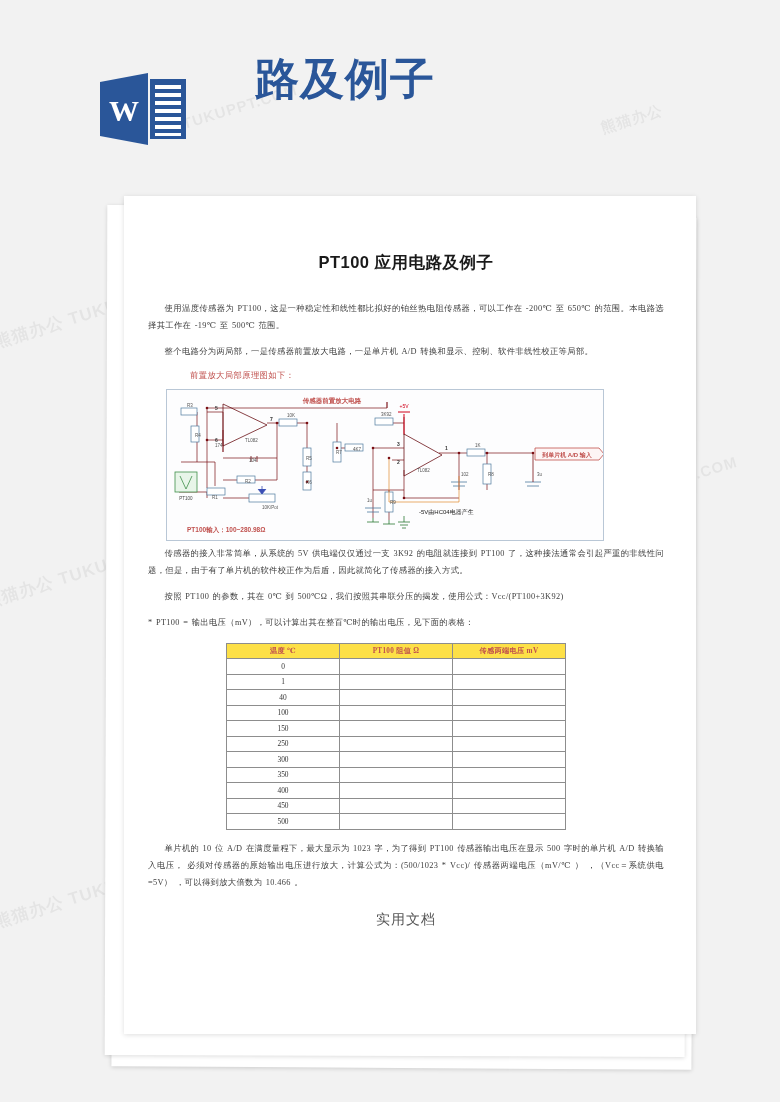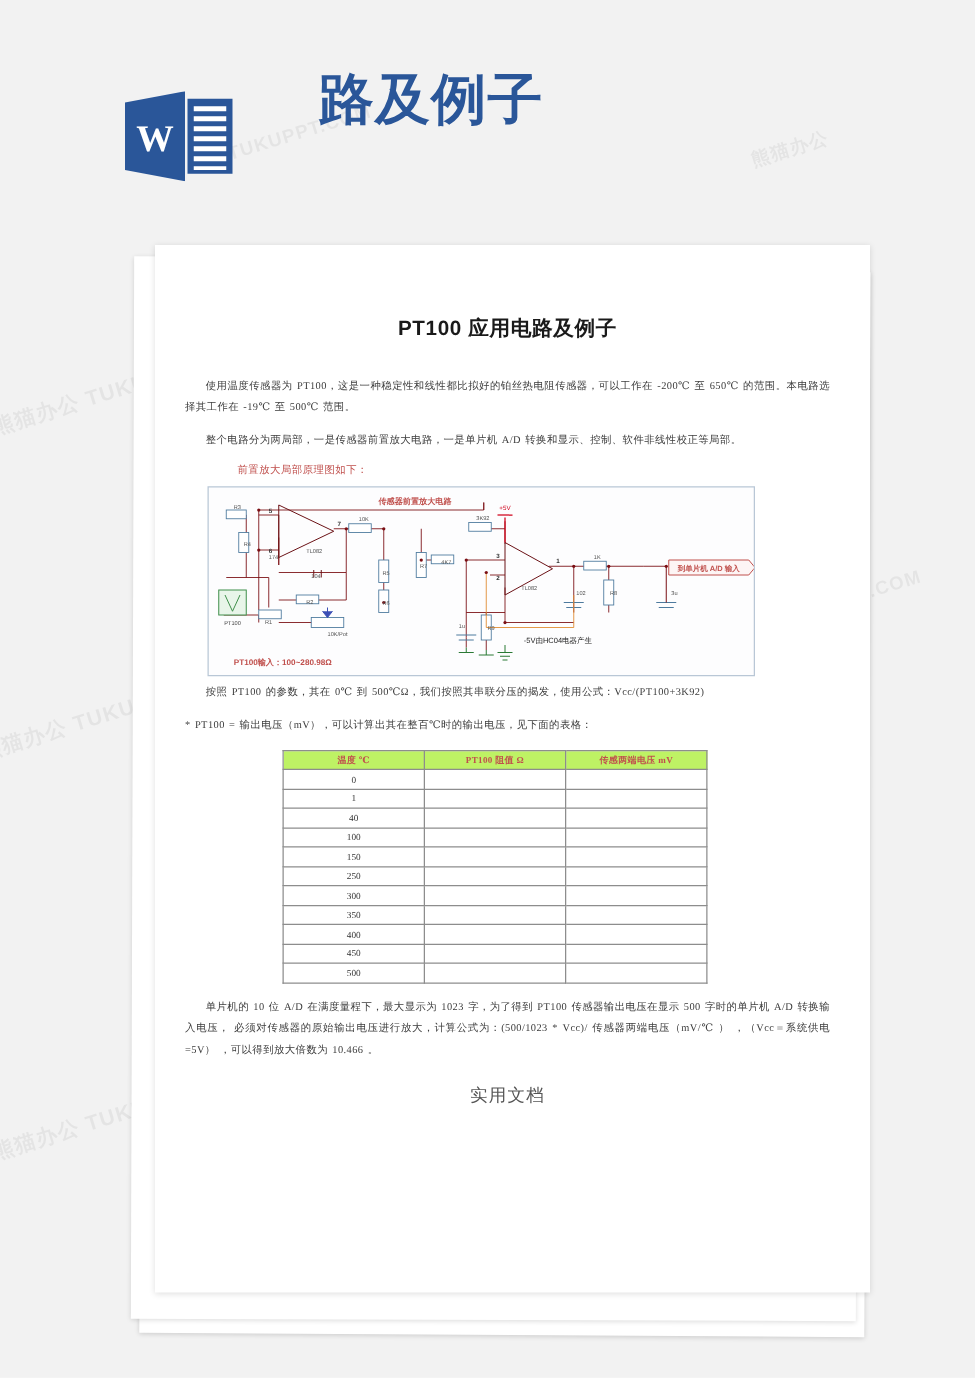--- a/index.html
+++ b/index.html
@@ -148,21 +148,21 @@
   }
   table.data th, table.data td {
     border: 1px solid #8d8d8d;
     height: 15.5px;
     font-size: 7.4px;
     text-align: center;
     padding: 0;
     color: #333;
   }
   table.data thead th {
-    background: #bef264;
+    background: #fde047;
     color: #c0504d;
     font-weight: bold;
     font-size: 7.2px;
     height: 15px;
     letter-spacing: 0.3px;
   }
   table.data td.temp { width: 88px; }
   table.data td.res  { width: 126px; }
   table.data td.volt { width: 126px; }
 
@@ -373,20 +373,21 @@
           <text x="48" y="52">6</text>
           <text x="103" y="31">7</text>
           <text x="230" y="56">3</text>
           <text x="230" y="74">2</text>
           <text x="278" y="60">1</text>
         </g>
       </svg>
     </div>
 
 
+    <p class="para">传感器的接入非常简单，从系统的 5V 供电端仅仅通过一支 3K92 的电阻就连接到 PT100 了，这种接法通常会引起严重的非线性问题，但是，由于有了单片机的软件校正作为后盾，因此就简化了传感器的接入方式。</p>
     <p class="para">按照 PT100 的参数，其在 0℃ 到 500℃Ω，我们按照其串联分压的揭发，使用公式：Vcc/(PT100+3K92)</p>
     <p class="para noindent">* PT100 = 输出电压（mV），可以计算出其在整百℃时的输出电压，见下面的表格：</p>
 
     <div class="tbl-wrap">
       <table class="data">
         <thead>
           <tr>
             <th>温度 ℃</th>
             <th>PT100 阻值 Ω</th>
             <th>传感两端电压 mV</th>

